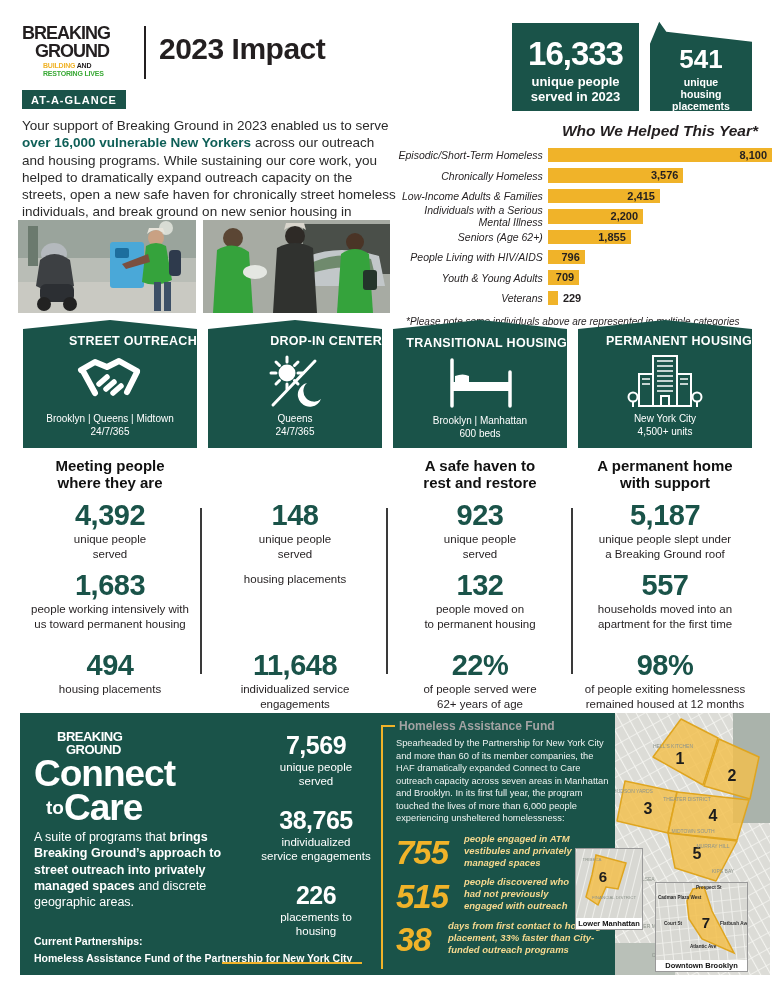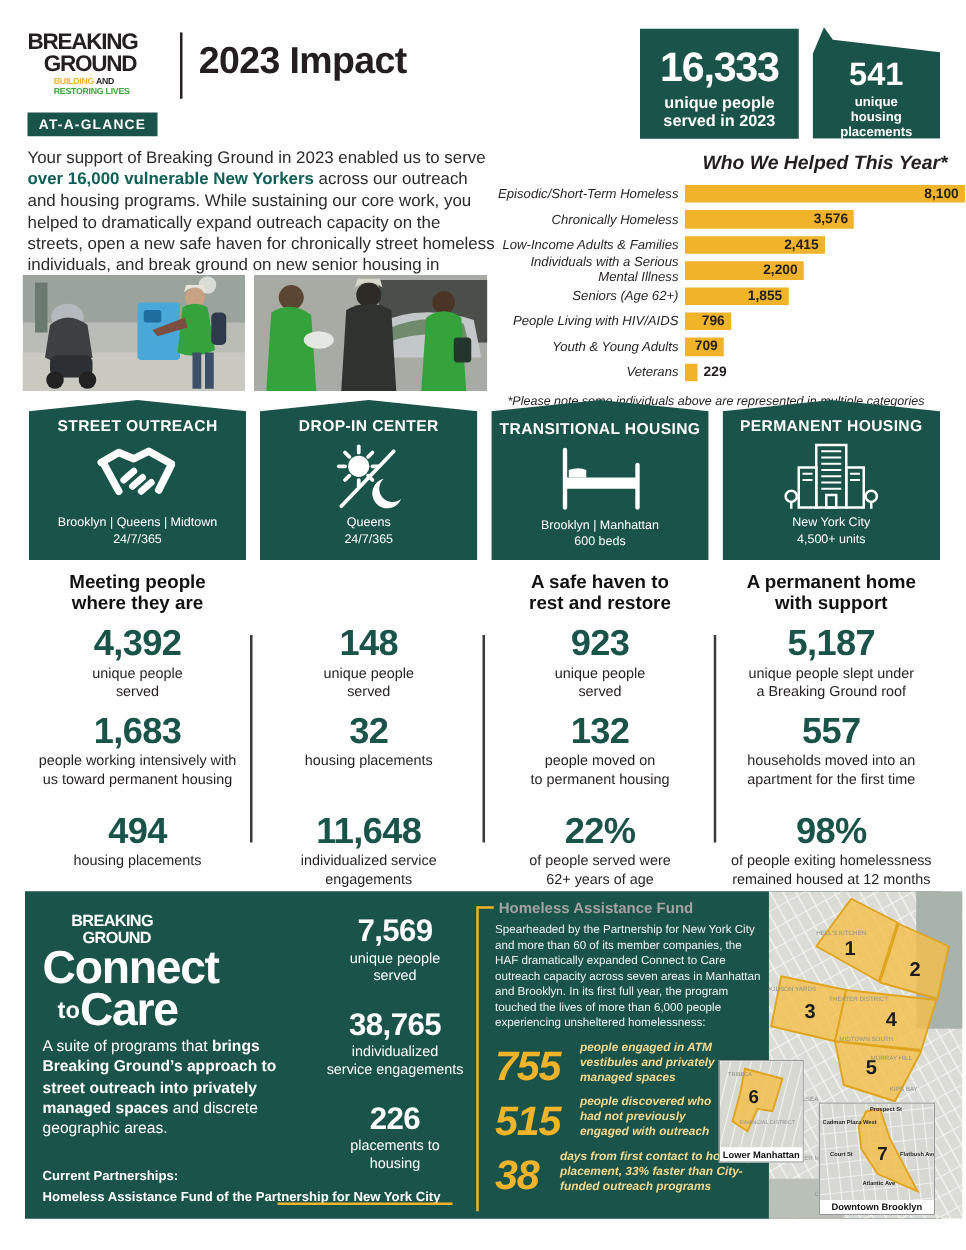--- a/index.html
+++ b/index.html
@@ -44,21 +44,21 @@
   .cbar { height:14.5px; background:#f0b329; position:relative; }
   .cval { position:absolute; right:5px; top:0; line-height:14.5px; font-size:11px; font-weight:bold; color:#231f20; }
   .cval-out { position:absolute; left:100%; margin-left:5px; top:0; line-height:14.5px; font-size:11px; font-weight:bold; }
   .cfoot { font-style:italic; font-size:10px; margin-top:8px; padding-left:12px; }
 
   
   .program { position:absolute; top:320px; width:174px; text-align:center; }
   .p1{left:23px}.p2{left:208px}.p3{left:393px}.p4{left:578px}
   .pbox { background:#1a5349; color:#fff; height:128px; padding-top:14px;
           clip-path:polygon(0 9px, 50% 0, 100% 9px, 100% 100%, 0 100%); }
-  .pbox-title { font-size:12.5px; font-weight:bold; letter-spacing:0.3px; }
+  .pbox-title { font-size:12.5px; font-weight:bold; letter-spacing:0.3px;text-align:right; }
   .pbox-icon { height:62px; display:flex; align-items:center; justify-content:center; margin-top:2px; }
   .pbox-loc { font-size:10px; line-height:1.3;text-align:center; }
   .pbox-sub { font-size:10px; line-height:1.3; }
   .p-headline { margin-top:9px; font-size:15px; font-weight:bold; line-height:1.15; white-space:pre-line; color:#111; }
 
   
   .stats-col { position:absolute; top:500px; width:174px; text-align:center;
                display:grid; grid-template-rows:70px 80px 72px; }
   .s1{left:23px}.s2{left:208px}.s3{left:393px}.s4{left:578px}
   .stat-val { font-size:29px; font-weight:bold; color:#1a5349; letter-spacing:-0.5px; line-height:1.05; }
@@ -359,21 +359,20 @@
         <div class="stat-lbl">housing placements</div>
       </div>
   </div>
   <div class="stats-col s2">
     <div>
         <div class="stat-val">148</div>
         <div class="stat-lbl">unique people
 served</div>
       </div>
     <div>
-        <div class="stat-val">32</div>
         <div class="stat-lbl">housing placements</div>
       </div>
     <div>
         <div class="stat-val">11,648</div>
         <div class="stat-lbl">individualized service
 engagements</div>
       </div>
   </div>
   <div class="stats-col s3">
     <div>

